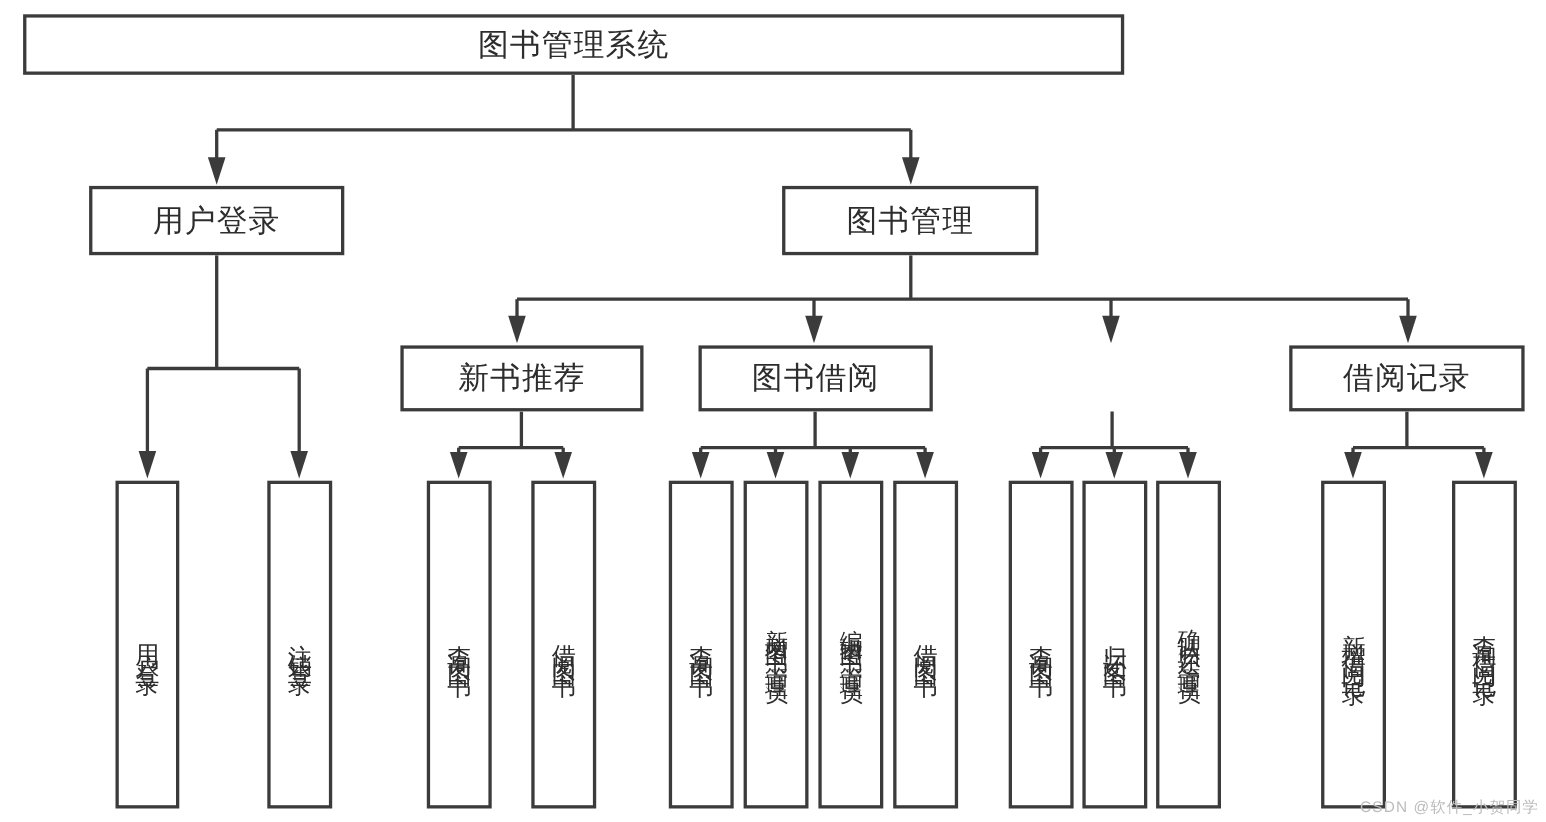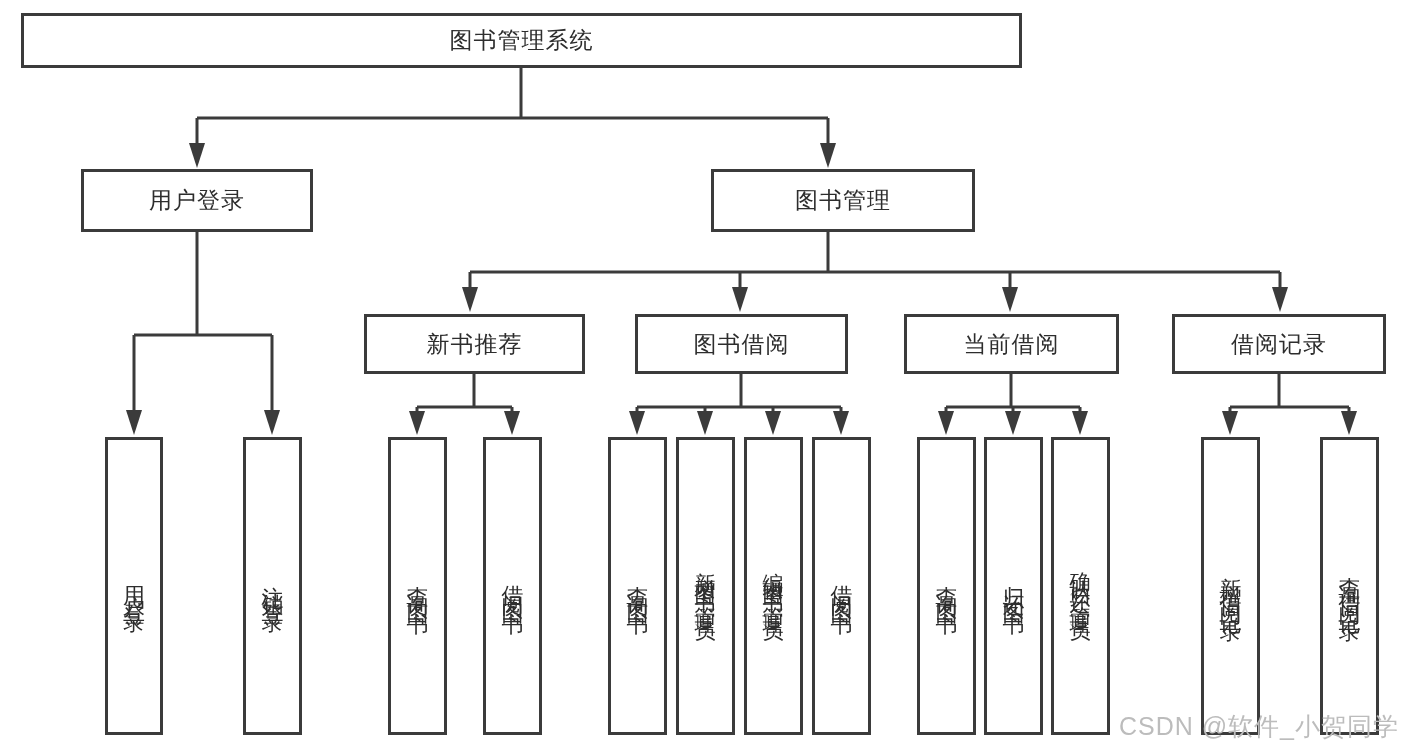--- a/index.html
+++ b/index.html
@@ -11,28 +11,28 @@
     position:relative;width:1405px;height:747px;background:var(--background);
     overflow:hidden;
   }
   #connectors{position:absolute;left:0;top:0;width:1405px;height:747px;}
   #connectors path{stroke:var(--line);stroke-width:3;fill:none;}
   #connectors polygon{fill:var(--line);stroke:none;}
   .node{
     position:absolute;box-sizing:border-box;border:3px solid var(--line);
     background:var(--background);display:flex;align-items:center;justify-content:center;
   }
-  .hbox{font-size:23px;letter-spacing:1px;}
+  .hbox{font-size:28px;letter-spacing:1px;}
   .vbox span{
     writing-mode:vertical-rl;text-orientation:mixed;
     font-size:22px;line-height:1;letter-spacing:9px;white-space:nowrap;
   }
   .vbox.long span{letter-spacing:7px;font-size:21px;}
   #watermark{
-    position:absolute;right:6px;bottom:4px;font-size:25px;
+    position:absolute;right:6px;bottom:4px;font-size:14px;
     color:var(--watermark);letter-spacing:1px;pointer-events:none;
   }
 </style>
 </head>
 <body>
 
 <div id="canvas">
 
   <svg id="connectors" viewBox="0 0 1405 747">
 
@@ -103,32 +103,29 @@
     </g>
   </svg>
 
   <div class="node hbox" style="left:21px;top:13px;width:1001px;height:55px;">
     <span>图书管理系统</span>
   </div>
 
   <div class="node hbox" style="left:81px;top:169px;width:232px;height:63px;">
     <span>用户登录</span>
   </div>
-  <div class="node hbox" style="left:711px;top:169px;width:264px;height:63px;">
+  <div class="node hbox" style="left:711px;top:169px;width:233px;height:63px;">
     <span>图书管理</span>
   </div>
 
   <div class="node hbox" style="left:635px;top:314px;width:213px;height:60px;">
     <span>图书借阅</span>
   </div>
   <div class="node hbox" style="left:364px;top:314px;width:221px;height:60px;">
     <span>新书推荐</span>
-  </div>
-  <div class="node hbox" style="left:904px;top:314px;width:215px;height:60px;">
-    <span>当前借阅</span>
   </div>
   <div class="node hbox" style="left:1172px;top:314px;width:214px;height:60px;">
     <span>借阅记录</span>
   </div>
 
   <div class="node vbox" style="left:105px;top:437px;width:58px;height:298px;">
     <span>用户登录</span>
   </div>
   <div class="node vbox" style="left:243px;top:437px;width:59px;height:298px;">
     <span>注销登录</span>

